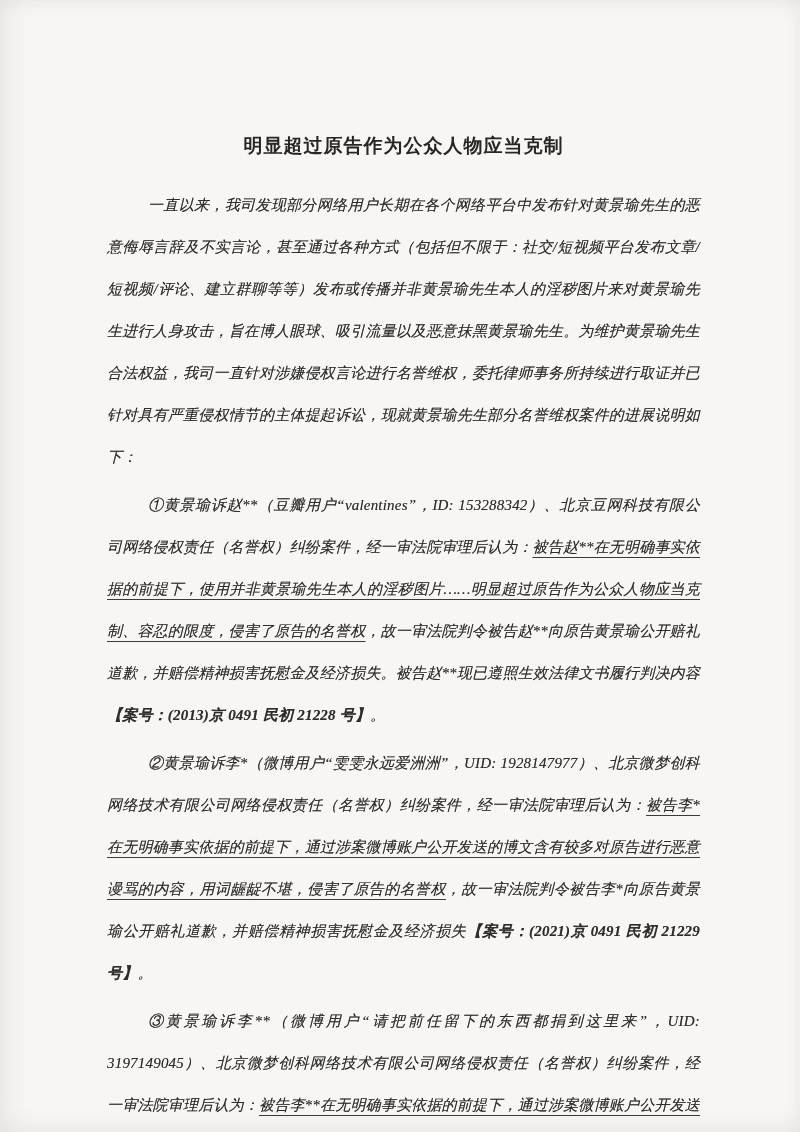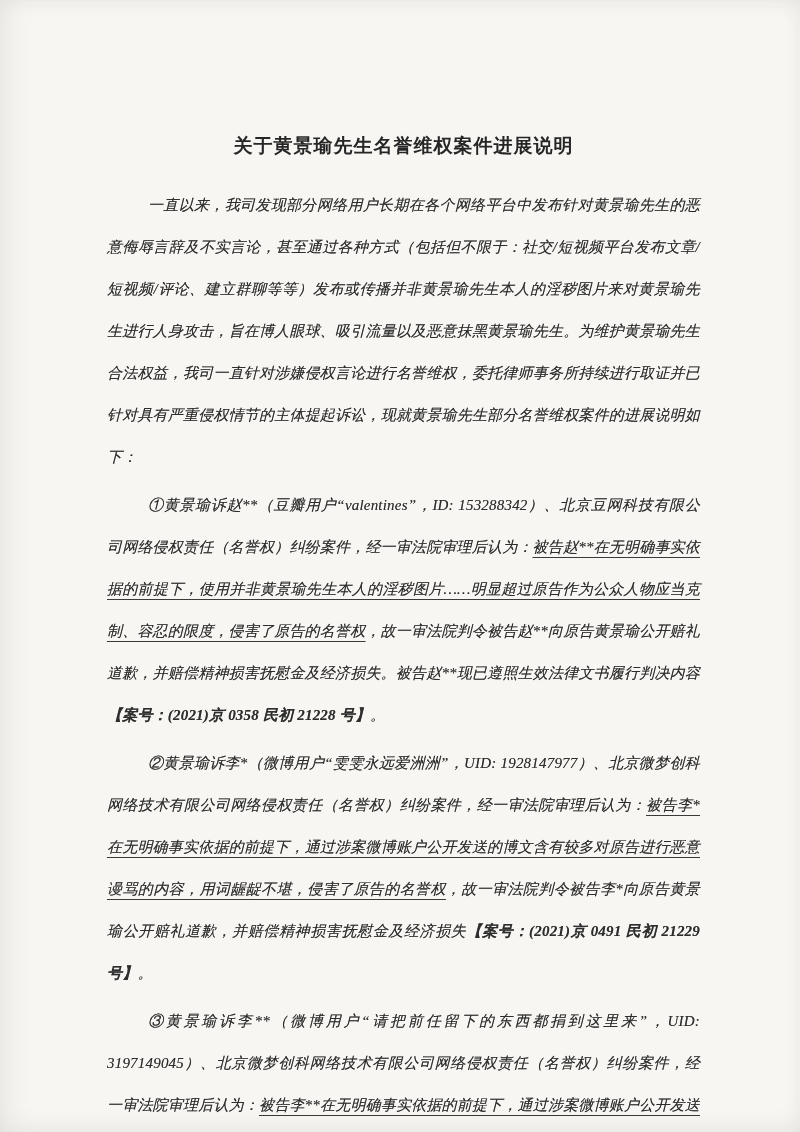--- a/index.html
+++ b/index.html
@@ -57,21 +57,21 @@
   .para span.b {
     font-weight: bold;
   }
 </style>
 </head>
 <body style="--paper: #f7f6f3; --ink: #2d2d2d;">
 
 <div class="paper-vignette"></div>
 
 <div class="page">
-  <h1 class="doc-title">关于黄景瑜先生名誉维权案件进展说明</h1>
+  <h1 class="doc-title">明显超过原告作为公众人物应当克制</h1>
 
   <div class="paragraphs">
     <p class="para"><span>一直以来，我司发现部分网络用户长期在各个网络平台中发布针对黄景瑜先生的恶意侮辱言辞及不实言论，甚至通过各种方式（包括但不限于：社交/短视频平台发布文章/短视频/评论、建立群聊等等）发布或传播并非黄景瑜先生本人的淫秽图片来对黄景瑜先生进行人身攻击，旨在博人眼球、吸引流量以及恶意抹黑黄景瑜先生。为维护黄景瑜先生合法权益，我司一直针对涉嫌侵权言论进行名誉维权，委托律师事务所持续进行取证并已针对具有严重侵权情节的主体提起诉讼，现就黄景瑜先生部分名誉维权案件的进展说明如下：</span></p>
-    <p class="para"><span>①黄景瑜诉赵**（豆瓣用户“valentines”，ID: 153288342）、北京豆网科技有限公司网络侵权责任（名誉权）纠纷案件，经一审法院审理后认为：</span><span class="u">被告赵**在无明确事实依据的前提下，使用并非黄景瑜先生本人的淫秽图片……明显超过原告作为公众人物应当克制、容忍的限度，侵害了原告的名誉权</span><span>，故一审法院判令被告赵**向原告黄景瑜公开赔礼道歉，并赔偿精神损害抚慰金及经济损失。被告赵**现已遵照生效法律文书履行判决内容</span><span class="b">【案号：(2021)京 0358 民初 21228 号】</span><span>。</span></p>
+    <p class="para"><span>①黄景瑜诉赵**（豆瓣用户“valentines”，ID: 153288342）、北京豆网科技有限公司网络侵权责任（名誉权）纠纷案件，经一审法院审理后认为：</span><span class="u">被告赵**在无明确事实依据的前提下，使用并非黄景瑜先生本人的淫秽图片……明显超过原告作为公众人物应当克制、容忍的限度，侵害了原告的名誉权</span><span>，故一审法院判令被告赵**向原告黄景瑜公开赔礼道歉，并赔偿精神损害抚慰金及经济损失。被告赵**现已遵照生效法律文书履行判决内容</span><span class="b">【案号：(2013)京 0491 民初 21228 号】</span><span>。</span></p>
     <p class="para"><span>②黄景瑜诉李*（微博用户“雯雯永远爱洲洲”，UID: 1928147977）、北京微梦创科网络技术有限公司网络侵权责任（名誉权）纠纷案件，经一审法院审理后认为：</span><span class="u">被告李*在无明确事实依据的前提下，通过涉案微博账户公开发送的博文含有较多对原告进行恶意谩骂的内容，用词龌龊不堪，侵害了原告的名誉权</span><span>，故一审法院判令被告李*向原告黄景瑜公开赔礼道歉，并赔偿精神损害抚慰金及经济损失</span><span class="b">【案号：(2021)京 0491 民初 21229 号】</span><span>。</span></p>
     <p class="para"><span>③黄景瑜诉李**（微博用户“请把前任留下的东西都捐到这里来”，UID: 3197149045）、北京微梦创科网络技术有限公司网络侵权责任（名誉权）纠纷案件，经一审法院审理后认为：</span><span class="u">被告李**在无明确事实依据的前提下，通过涉案微博账户公开发送博文指称原告“生活混乱”“家暴”“潜规则”等明显诽谤、侮辱的言辞，上述言论超出了言论自由的界限，势必会降低原告的社会评价，构成对</span></p>
   </div>
 </div>
 
 </body></html>

